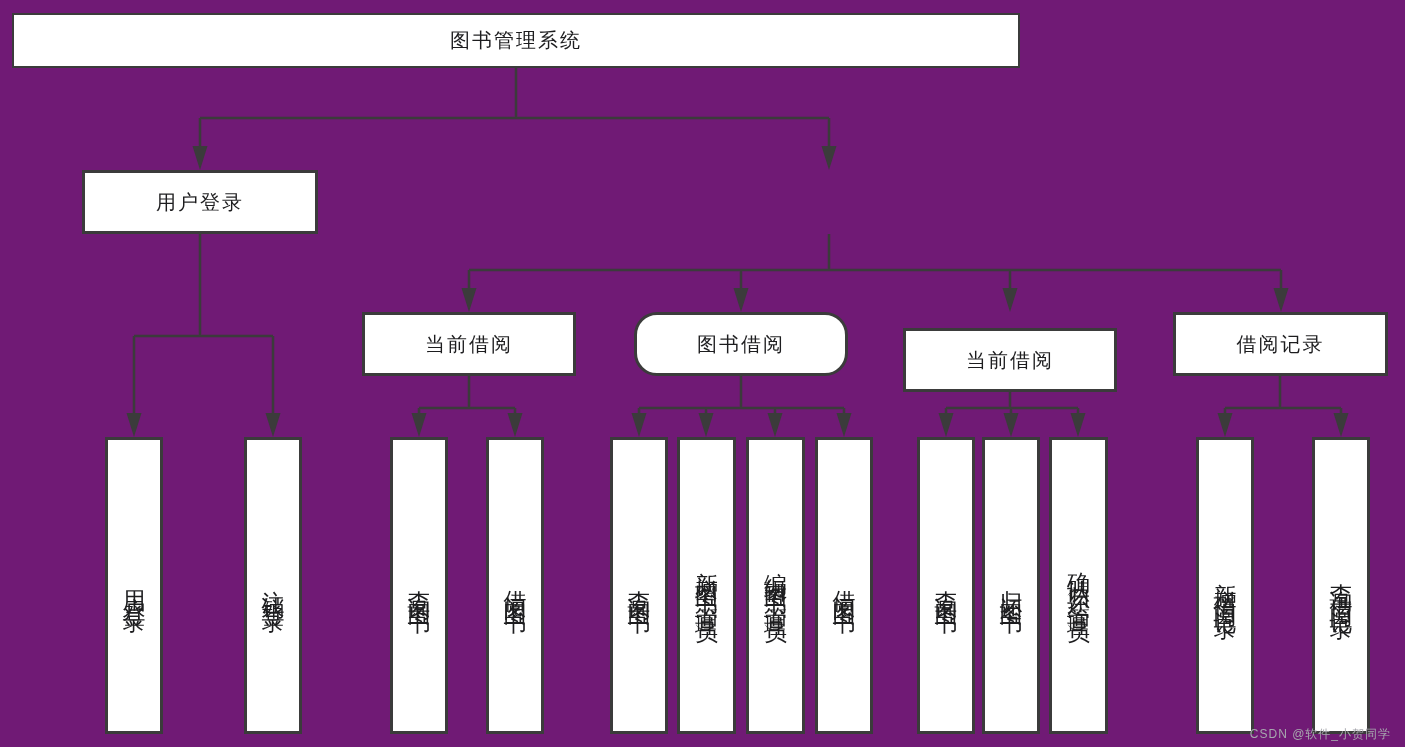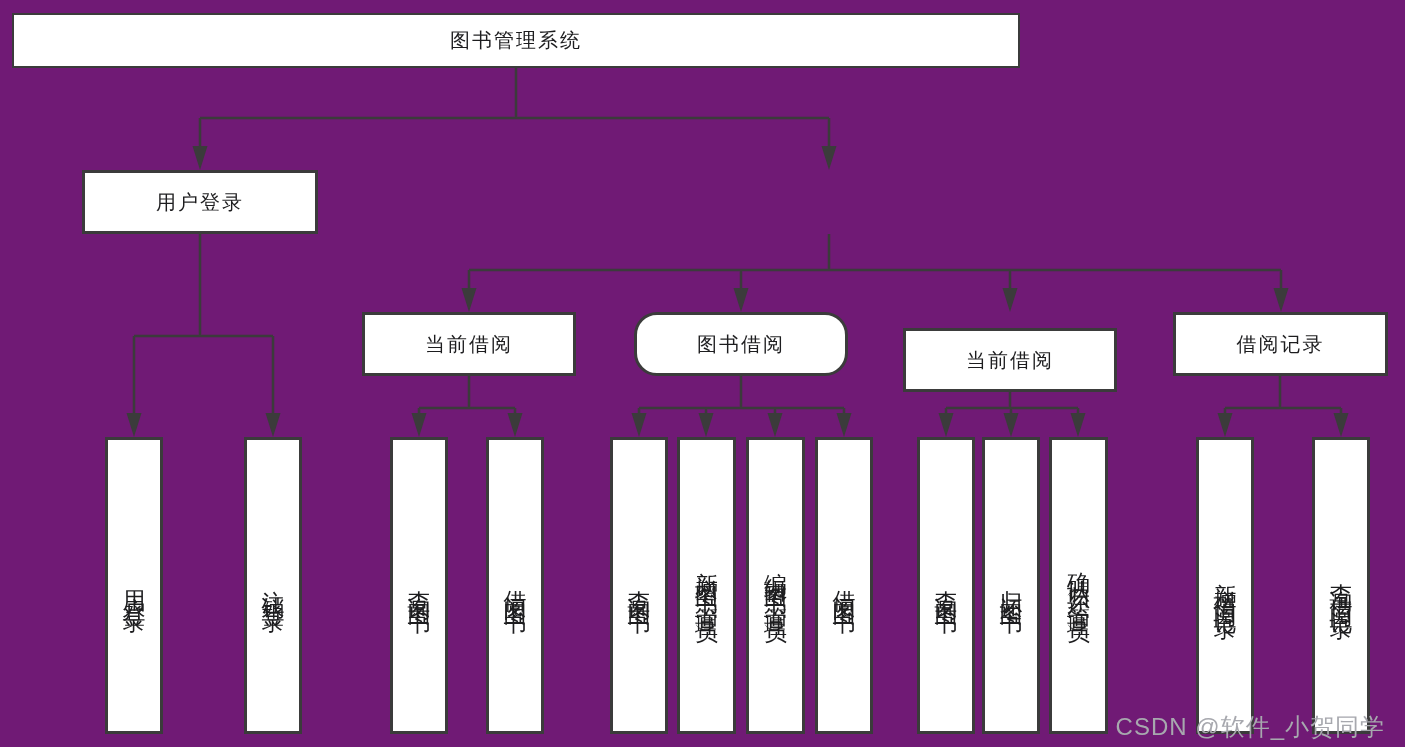--- a/index.html
+++ b/index.html
@@ -4,21 +4,21 @@
 <style>
   html,body{margin:0;padding:0;background:#ffffff;}
   .stage{position:relative;width:1405px;height:747px;background:#701a75;overflow:hidden;
          font-family:"Liberation Sans","DejaVu Sans",sans-serif;}
   .wires{position:absolute;left:0;top:0;z-index:1;}
   .box{position:absolute;box-sizing:border-box;border:3px solid #3b3b3b;background:#ffffff;
        display:flex;align-items:center;justify-content:center;color:#1d1d1f;z-index:2;}
   .root{border-width:2px;font-size:20px;letter-spacing:2px;}
   .h{font-size:20px;letter-spacing:2px;}
   .v{writing-mode:vertical-rl;text-orientation:mixed;font-size:23px;letter-spacing:7px;line-height:1;}
-  .watermark{position:absolute;right:20px;bottom:4px;font-size:24px;color:#a7a8ae;
+  .watermark{position:absolute;right:14px;bottom:4px;font-size:12px;color:#a7a8ae;
              letter-spacing:1px;z-index:5;white-space:nowrap;}
 </style>
 </head>
 <body>
 
 <div class="stage">
 
   <svg class="wires" width="1405" height="747" viewBox="0 0 1405 747">
     <g stroke="#3b3b3b" stroke-width="2.5" fill="none">
       <path d="M516 68 V118 M200 118 H829 M200 118 V150 M829 118 V150"></path>

